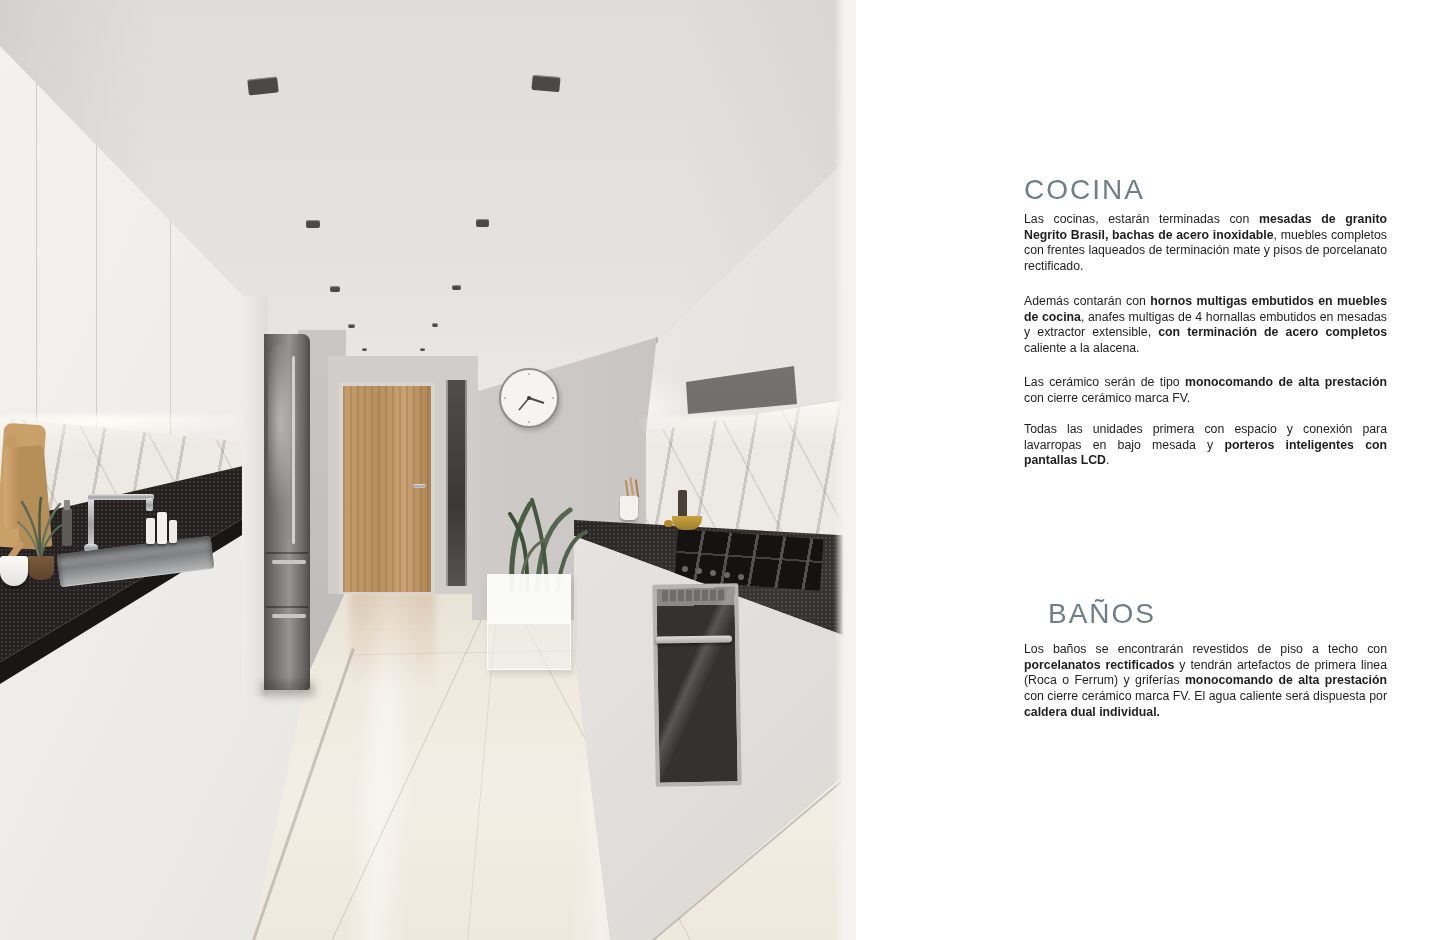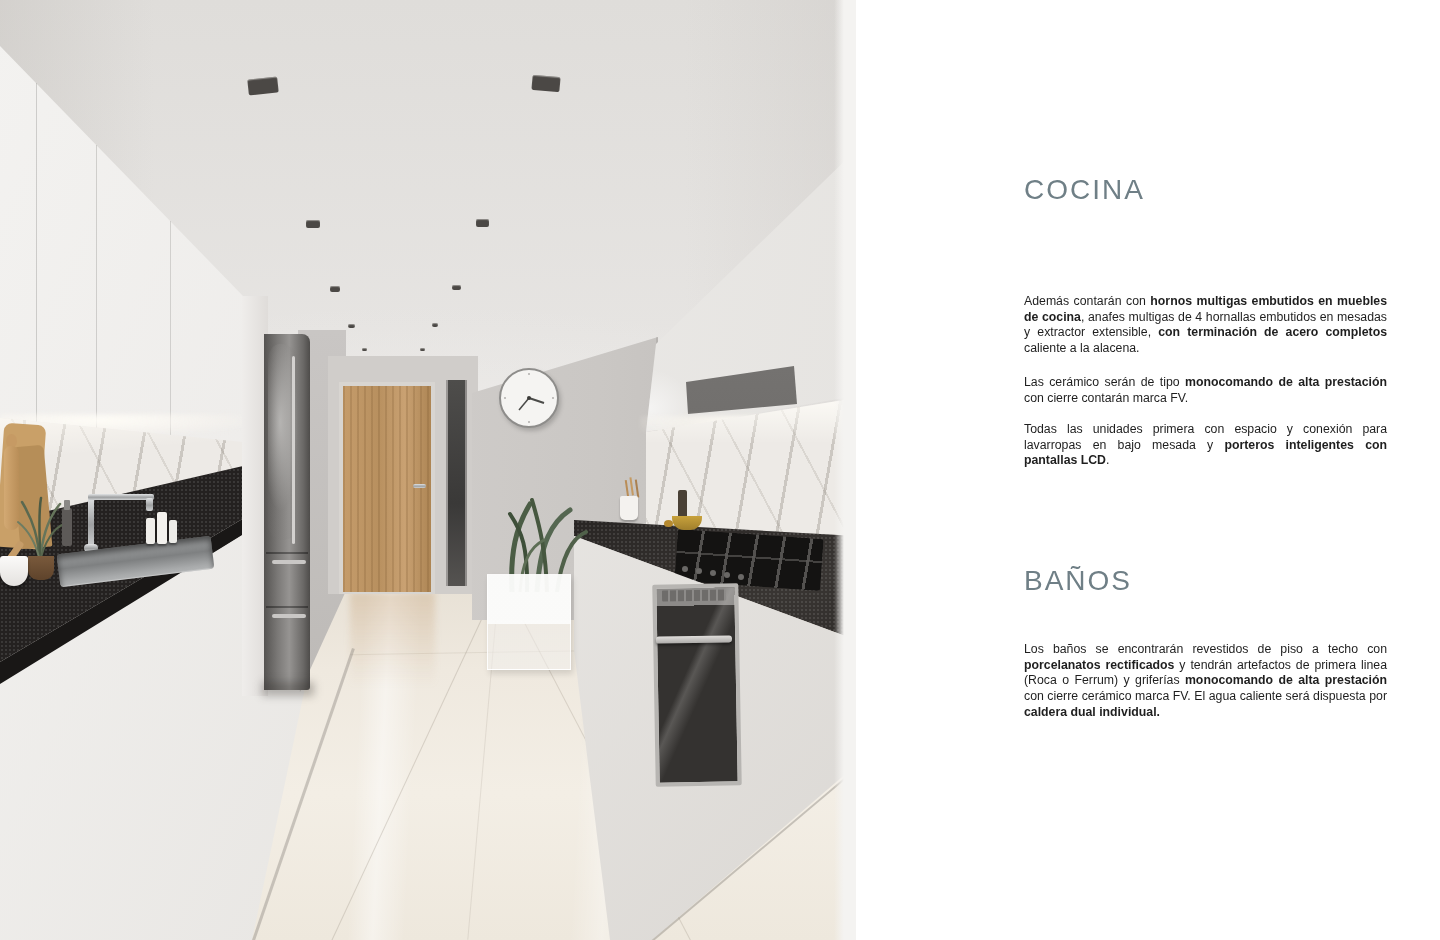--- a/index.html
+++ b/index.html
@@ -213,19 +213,20 @@
   <div class="ph" style="left:266px;top:606px;width:42px;height:2px;background:rgba(0,0,0,.35);"></div>
   <div class="ph" style="left:272px;top:614px;width:34px;height:4px;background:#c9c7c5;border-radius:2px;"></div>
   <div class="ph" style="left:262px;top:682px;width:52px;height:14px;background:rgba(40,36,32,.30);filter:blur(4px);"></div>
 
   <div class="ph" style="left:834px;top:0;width:22px;height:940px;
     background:linear-gradient(90deg, rgba(244,243,241,0), #f4f3f1 45%);"></div>
 </div>
 
 <div id="textcol">
   <h2 class="sec-title" style="top:153px;">COCINA</h2>
+  <p class="para" style="top:212px;"><span>Las cocinas, estarán terminadas con </span><span class="b">mesadas de granito Negrito Brasil, bachas de acero inoxidable</span><span>, muebles completos con frentes laqueados de terminación mate y pisos de porcelanato rectificado.</span></p>
   <p class="para" style="top:294px;"><span>Además contarán con </span><span class="b">hornos multigas embutidos en muebles de cocina</span><span>, anafes multigas de 4 hornallas embutidos en mesadas y extractor extensible, </span><span class="b">con terminación de acero completos</span><span> caliente a la alacena.</span></p>
-  <p class="para" style="top:375px;"><span>Las cerámico serán de tipo </span><span class="b">monocomando de alta prestación</span><span> con cierre contarán marca FV.</span></p>
+  <p class="para" style="top:375px;"><span>Las cerámico serán de tipo </span><span class="b">monocomando de alta prestación</span><span> con cierre cerámico marca FV.</span></p>
   <p class="para" style="top:422px;"><span>Todas las unidades primera con espacio y conexión para lavarropas en bajo mesada y </span><span class="b">porteros inteligentes con pantallas LCD</span><span>.</span></p>
 
-  <h2 class="sec-title" style="top:544px;">BAÑOS</h2>
+  <h2 class="sec-title" style="top:577px;margin-left:24px;">BAÑOS</h2>
   <p class="para" style="top:642px;"><span>Los baños se encontrarán revestidos de piso a techo con </span><span class="b">porcelanatos rectificados</span><span> y tendrán artefactos de primera linea (Roca o Ferrum) y griferías </span><span class="b">monocomando de alta prestación</span><span> con cierre cerámico marca FV. El agua caliente será dispuesta por </span><span class="b">caldera dual individual.</span></p>
 </div>
 
 </body></html>

